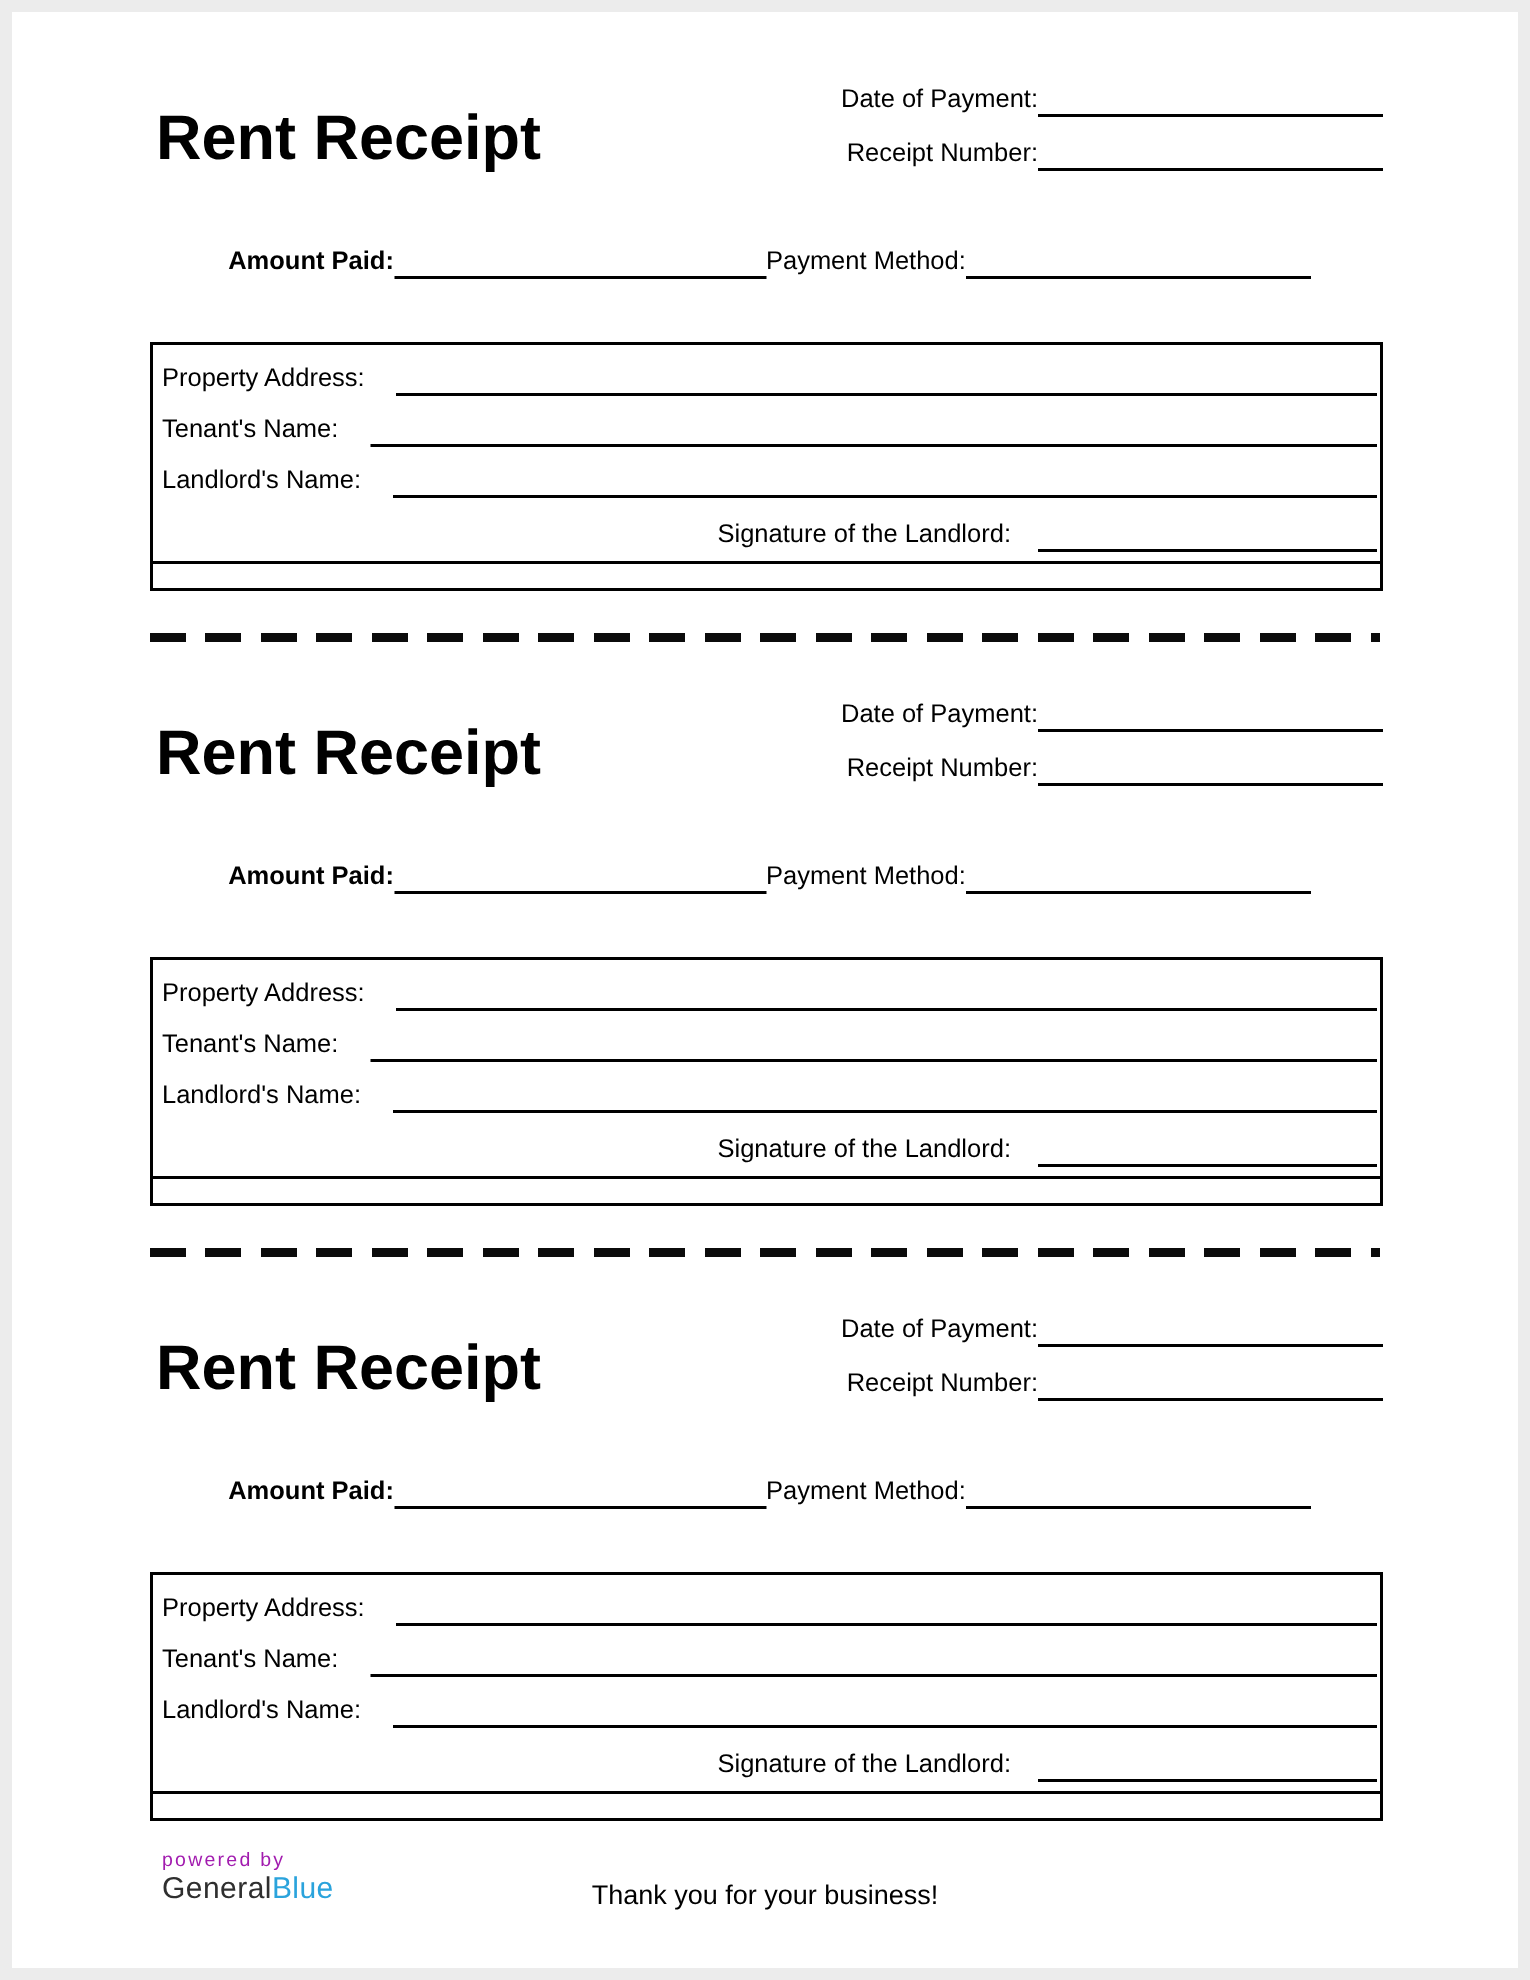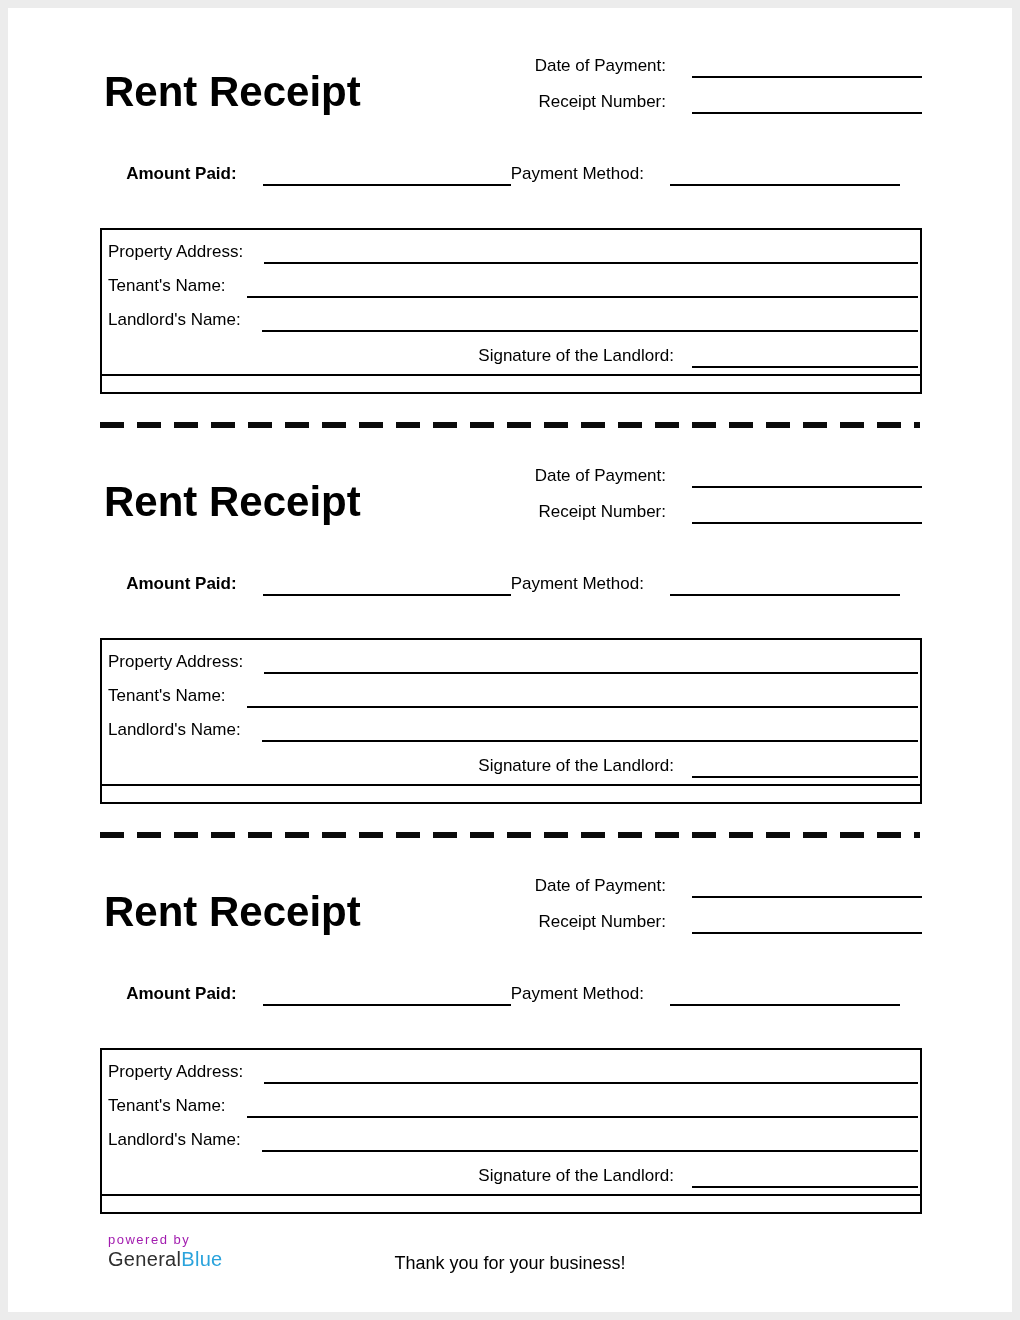--- a/index.html
+++ b/index.html
@@ -30,21 +30,21 @@
     font-size: 42px;
     font-weight: 700;
     margin: 16px 0 0 4px;
     letter-spacing: 0;
   }
   .head-fields { width: 430px; padding-top: 4px; }
   .field-row {
     display: flex;
     justify-content: flex-end;
     align-items: flex-end;
-    gap: 26px;
+    gap: 0;
     margin-bottom: 14px;
   }
   .label { font-size: 17px; white-space: nowrap; padding-bottom: 2px; }
   .label.bold { font-weight: 700; }
   .line {
     display: inline-block;
     border-bottom: 2px solid #000;
     height: 20px;
   }
   .w230 { width: 230px; }

